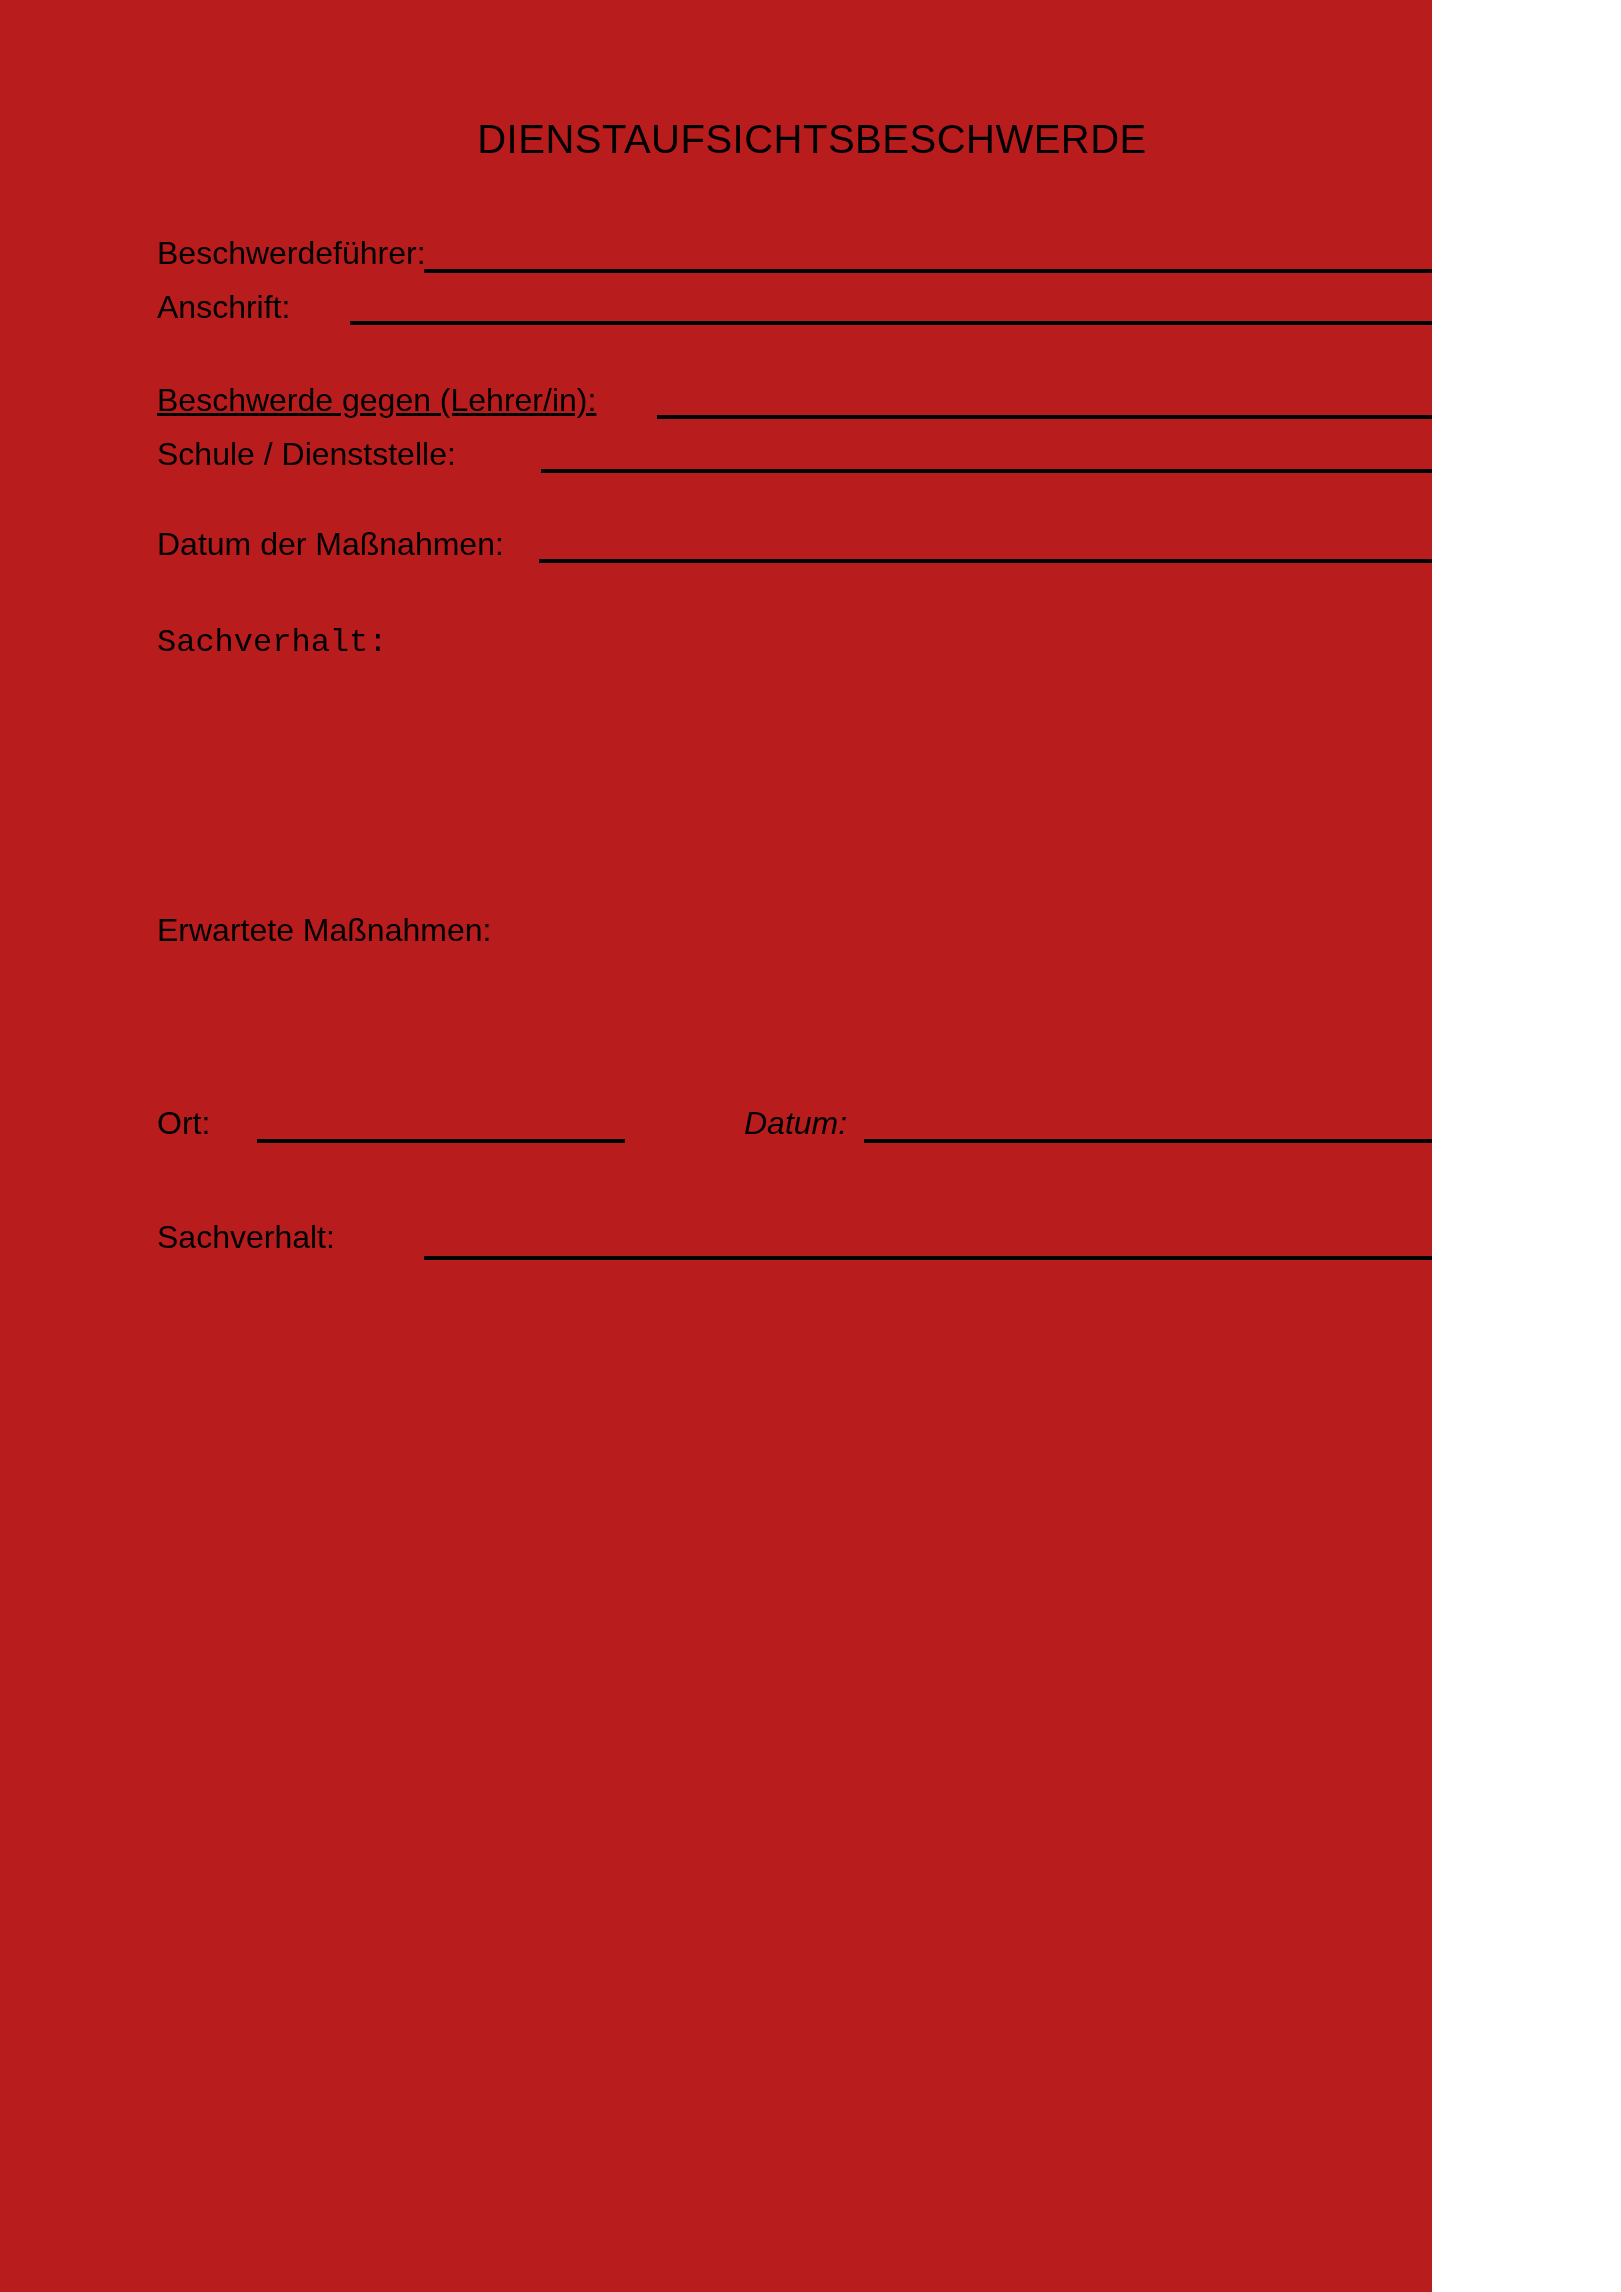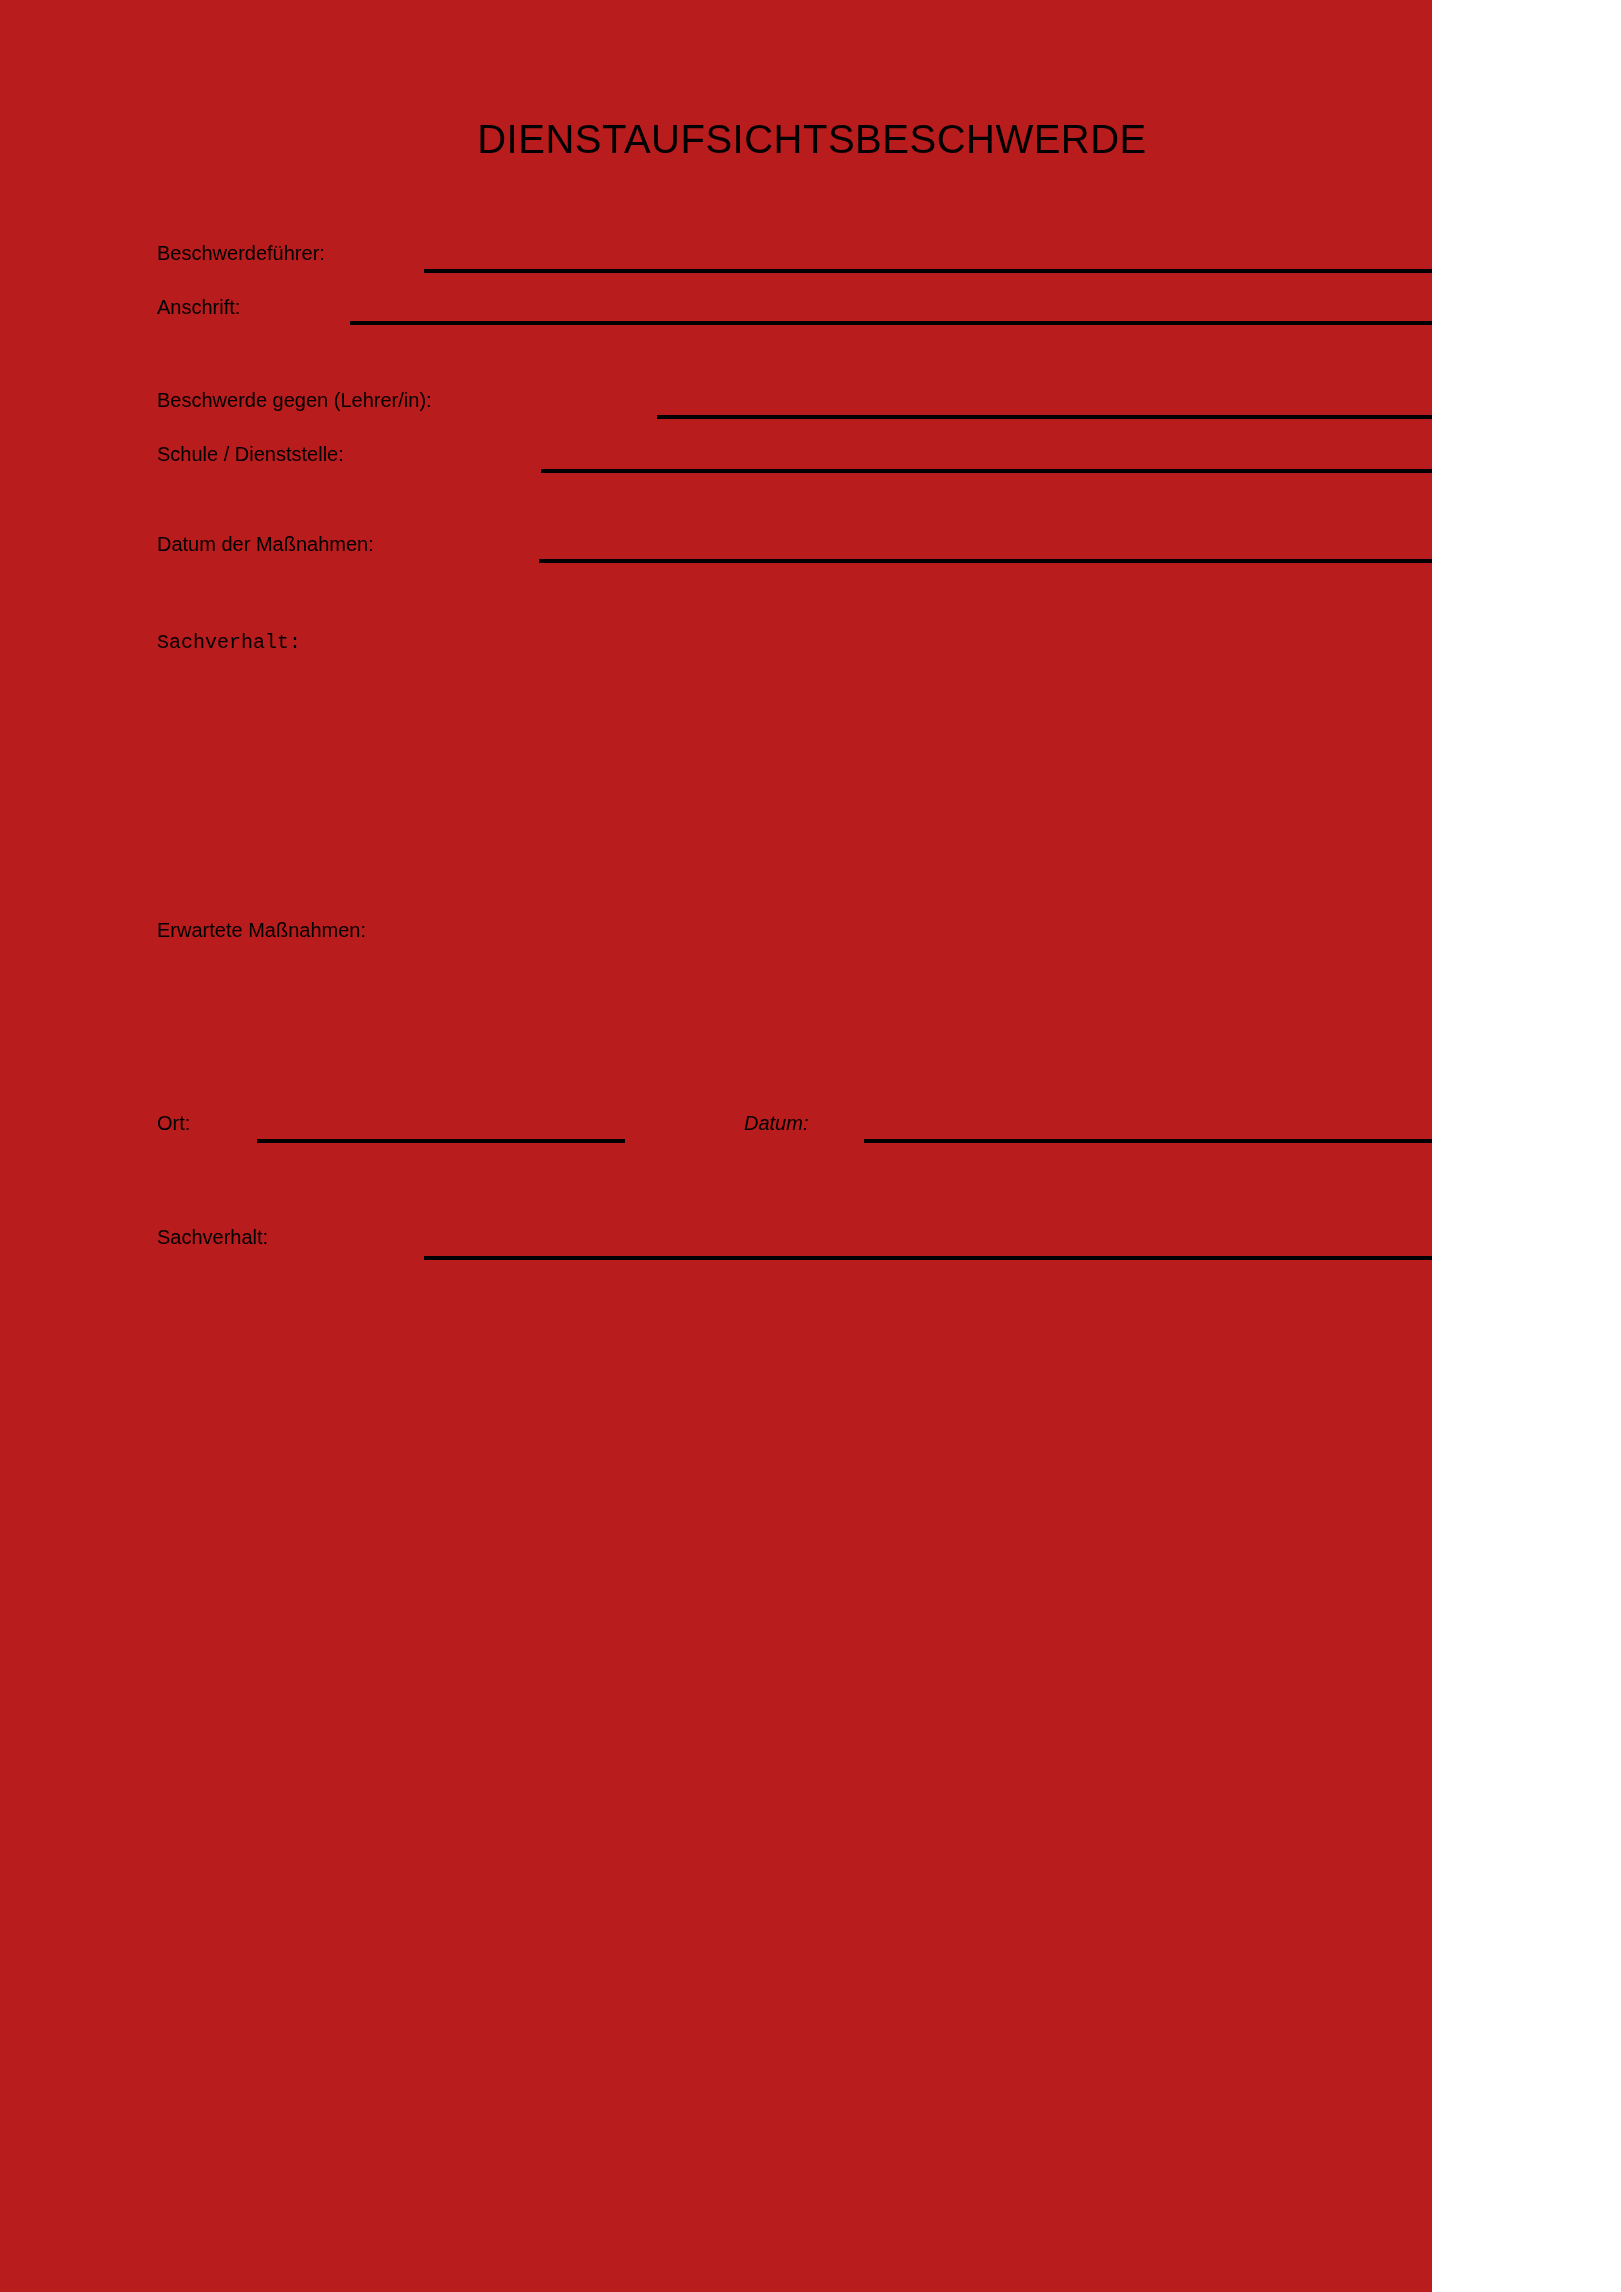--- a/index.html
+++ b/index.html
@@ -23,21 +23,21 @@
     font-weight: 400;
     line-height: 47px;
     text-align: center;
     letter-spacing: 0.5px;
     white-space: nowrap;
   }
 
   .label {
     position: absolute;
     left: 157px;
-    font-size: 20px;
+    font-size: 32px;
     line-height: 35px;
     white-space: nowrap;
   }
 
   .field-line {
     position: absolute;
     height: 3.9px;
     background: #000000;
   }
 
@@ -52,21 +52,21 @@
   .lbl-complainant   { top: 236px; }
   .line-complainant  { left: 424px; top: 269px; width: 1042px; }
   .val-complainant   { left: 434px; top: 233px; }
 
   
   .lbl-address       { top: 290px; text-align: right; }
   .line-address      { left: 350px; top: 321px; width: 1116px; }
   .val-address       { left: 360px; top: 286px; }
 
   
-  .lbl-against       { top: 383px; }
+  .lbl-against       { top: 383px; text-decoration: underline; }
   .line-against      { left: 657px; top: 415px; width: 810px; }
   .val-against       { left: 667px; top: 379px; }
 
   
   .lbl-school        { top: 437px; }
   .line-school       { left: 541px; top: 469px; width: 925px; }
   .val-school        { left: 551px; top: 433px; }
 
   
   .lbl-incident-date { top: 527px; }

